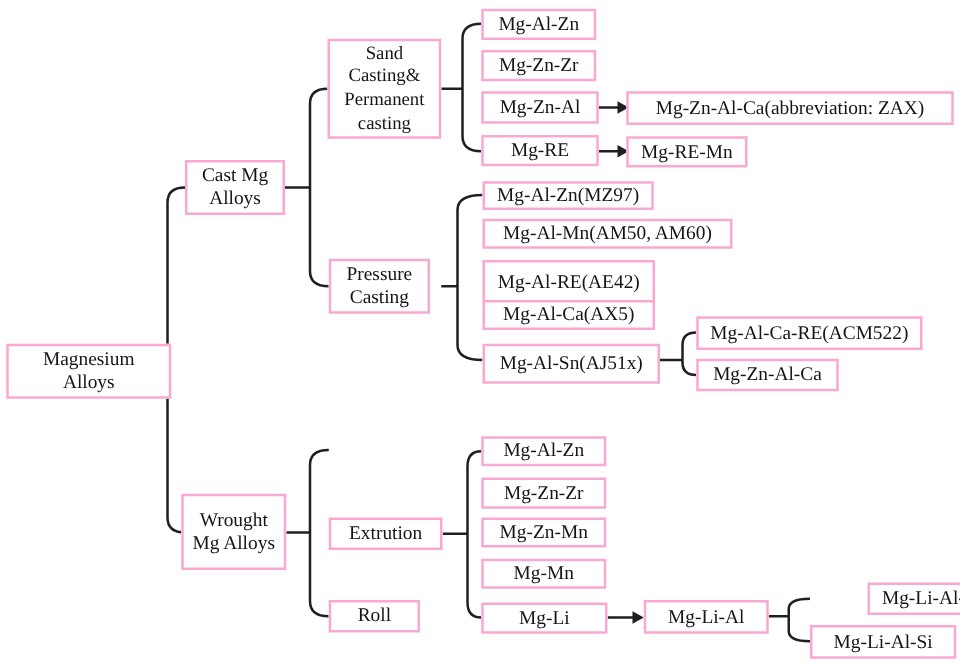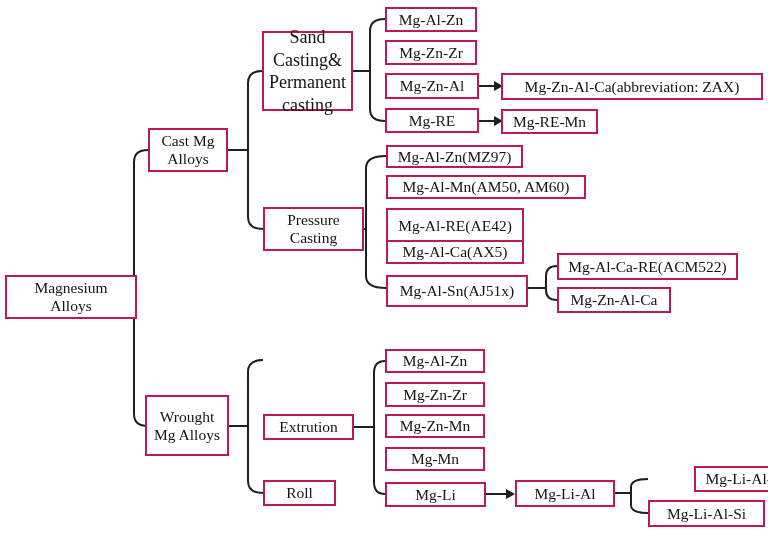--- a/index.html
+++ b/index.html
@@ -5,30 +5,30 @@
   html,body { margin:0; padding:0; background:#ffffff; }
   .stage {
     position:relative; width:768px; height:533px; background:#ffffff;
     font-family:"Liberation Serif", serif; overflow:hidden;
   }
   svg.wires { position:absolute; left:0; top:0; width:768px; height:533px; }
   svg.wires path, svg.wires line { stroke:#1f1f1f; stroke-width:2; fill:none; }
   svg.wires polygon { fill:#1f1f1f; stroke:none; }
   .node {
     position:absolute; box-sizing:border-box;
-    border:2px solid #be185d; background:#ffffff; color:#141414;
+    border:2px solid #f9a8d4; background:#ffffff; color:#141414;
     display:flex; align-items:center; justify-content:center;
     text-align:center; white-space:pre-line;
     font-size:15.5px; line-height:1.14;
   }
   
   #n-root     { left:5px;   top:275px; width:132px; height:44px; }
   #n-cast     { left:148px; top:128px; width:80px;  height:44px; }
-  #n-sand     { left:262px; top:31px;  width:91px;  height:80px; font-size:18px; line-height:1.25; }
-  #n-pressure { left:263px; top:207px; width:101px;  height:44px; }
+  #n-sand     { left:262px; top:31px;  width:91px;  height:80px; font-size:15px; line-height:1.25; }
+  #n-pressure { left:263px; top:207px; width:81px;  height:44px; }
   #n-t1  { left:385px; top:7px;   width:92px;  height:25px; }
   #n-t2  { left:385px; top:40px;  width:92px;  height:25px; }
   #n-t3  { left:385px; top:73px;  width:94px;  height:26px; }
   #n-t4  { left:385px; top:108px; width:94px;  height:25px; }
   #n-zax { left:501px; top:73px;  width:262px; height:27px; }
   #n-remn{ left:501px; top:109px; width:97px;  height:25px; }
   #n-p1  { left:386px; top:145px; width:137px; height:23px; }
   #n-p2  { left:386px; top:175px; width:200px; height:24px; }
   #n-p3  { left:386px; top:208px; width:138px; height:36px; }
   #n-p4  { left:386px; top:240px; width:138px; height:24px; }

